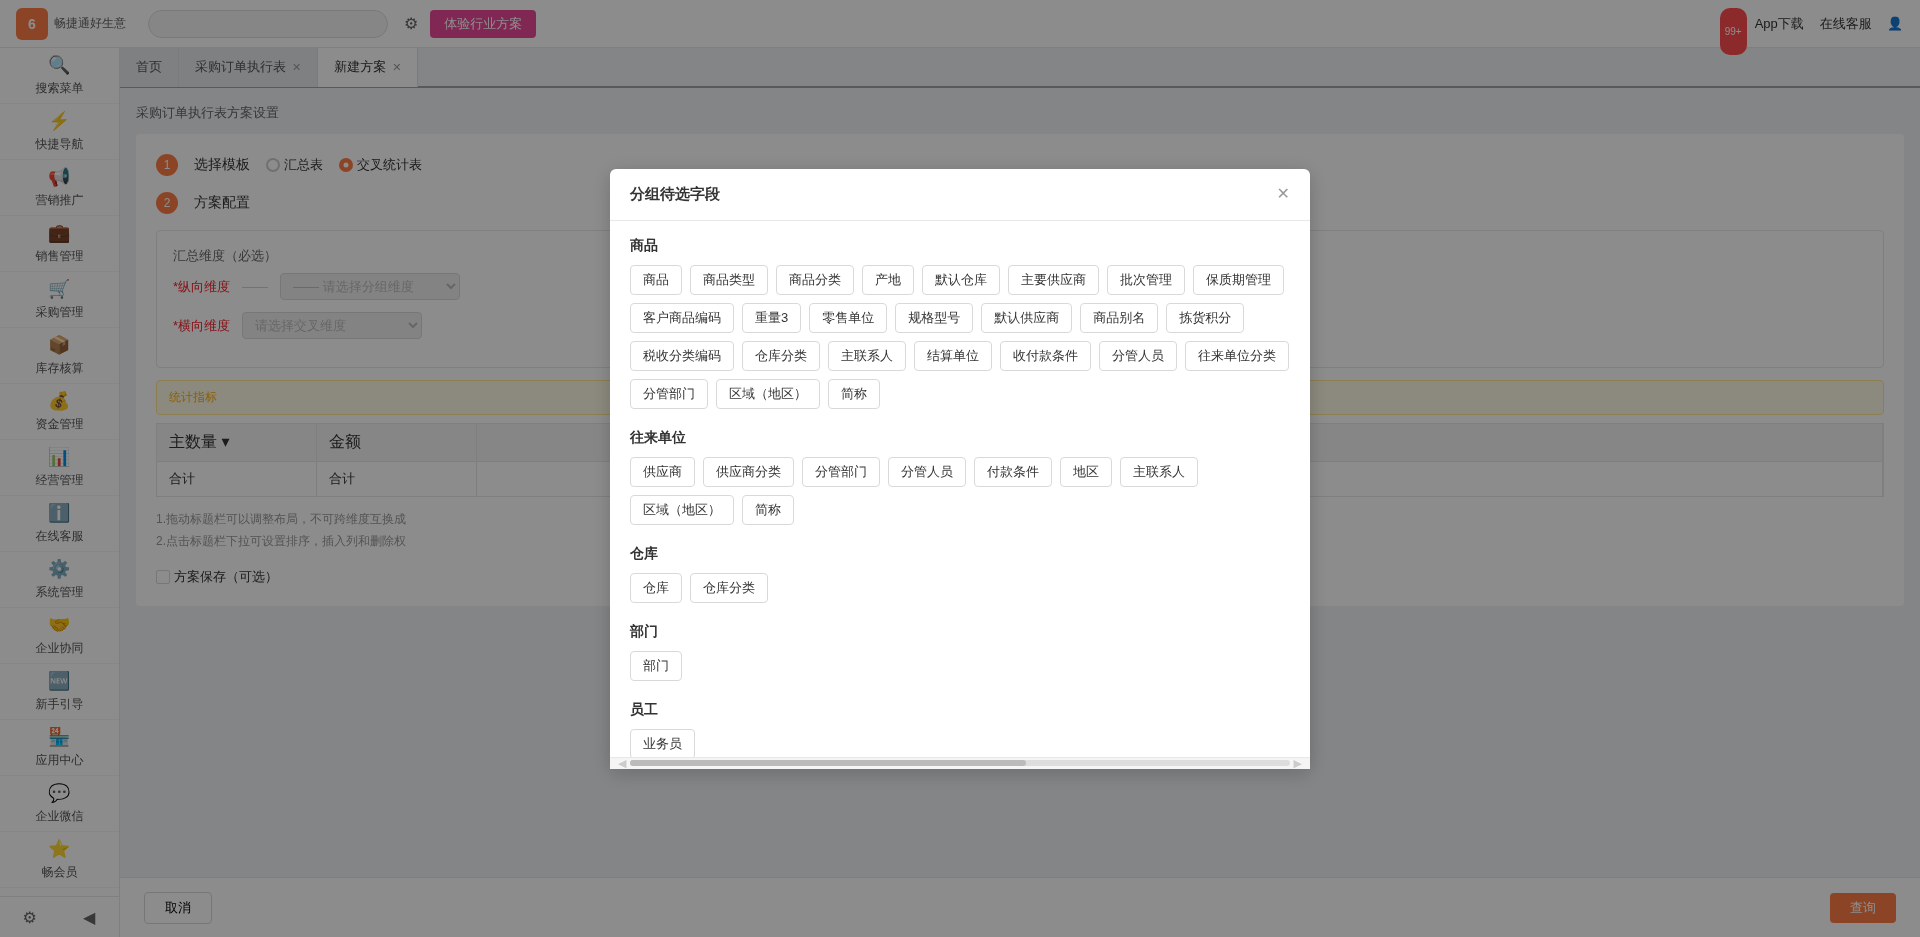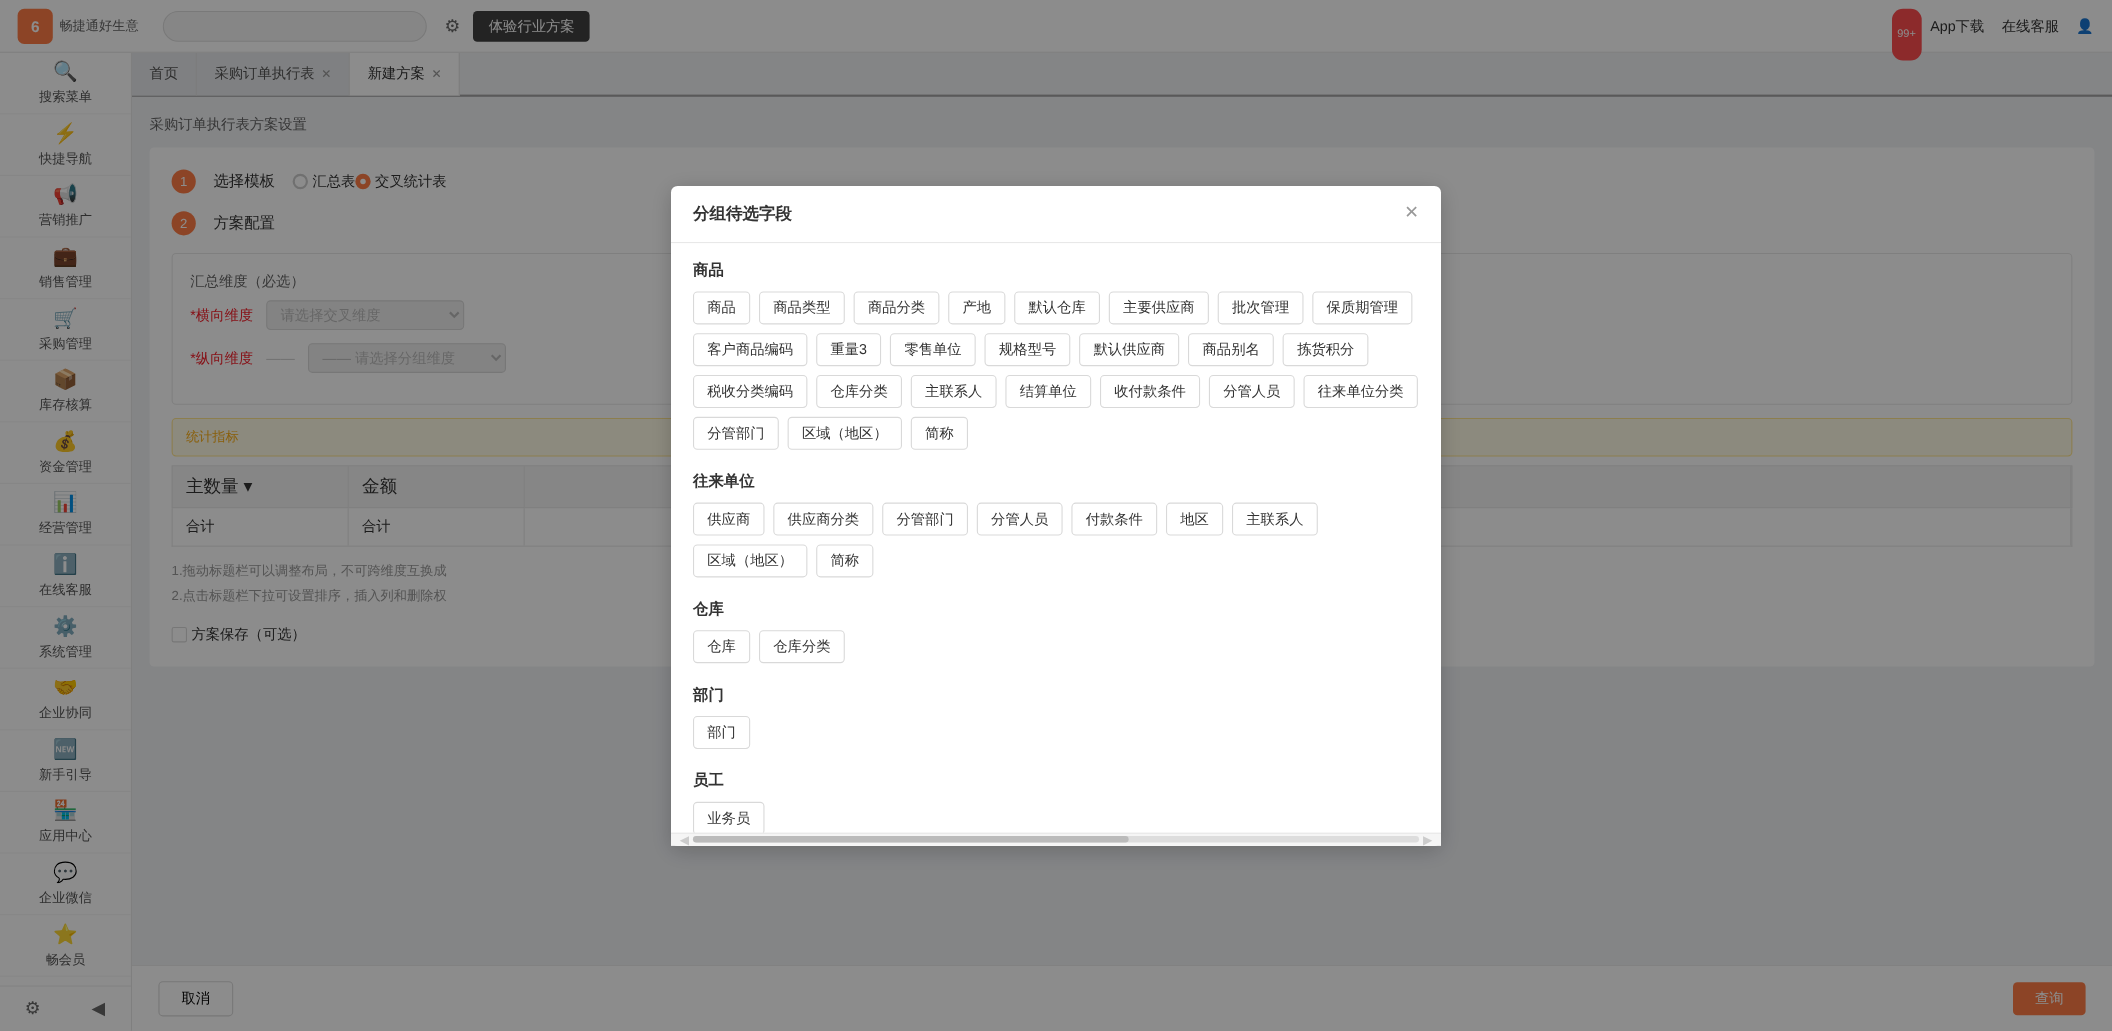--- a/index.html
+++ b/index.html
@@ -53,21 +53,21 @@
       outline: none;
       background: #f5f5f5;
     }
     .top-actions {
       display: flex;
       align-items: center;
       gap: 12px;
       margin-left: 16px;
     }
     .btn-experience {
-      background: #404040;
+      background: #ec4899;
       color: #fff;
       border: none;
       border-radius: 4px;
       padding: 5px 14px;
       cursor: pointer;
       font-size: 13px;
     }
     .gear-btn {
       background: none;
       border: none;
@@ -213,21 +213,21 @@
       border-radius: 50%;
       width: 22px;
       height: 22px;
       display: flex;
       align-items: center;
       justify-content: center;
       font-size: 12px;
       flex-shrink: 0;
     }
     .step-label { font-weight: 500; font-size: 14px; }
-    .radio-group { display: flex; align-items: center; gap: 0; }
+    .radio-group { display: flex; align-items: center; gap: 16px; }
     .radio-item { display: flex; align-items: center; gap: 4px; cursor: pointer; font-size: 13px; }
     .radio-circle {
       width: 14px; height: 14px; border-radius: 50%;
       border: 2px solid #ccc; background: #fff;
     }
     .radio-circle.checked { border-color: #ff7d45; background: #ff7d45; position: relative; }
     .radio-circle.checked::after {
       content: '';
       position: absolute;
       top: 50%; left: 50%;
@@ -562,30 +562,30 @@
     </div>
 
     <div class="step-row">
       <div class="step-badge">2</div>
       <span class="step-label">方案配置</span>
     </div>
 
     <div class="config-section">
       <div class="config-label">汇总维度（必选）</div>
       <div class="config-row">
-        <label>*横向维度</label>
-        <select class="config-select">
-          <option>请选择交叉维度</option>
-        </select>
-      </div>
-      <div class="config-row">
         <label>*纵向维度</label>
         <span class="dash">——</span>
         <select class="config-select">
           <option>——  请选择分组维度</option>
+        </select>
+      </div>
+      <div class="config-row">
+        <label>*横向维度</label>
+        <select class="config-select">
+          <option>请选择交叉维度</option>
         </select>
       </div>
     </div>
 
     <div style="margin-top:12px;">
       <div class="indicators-bar">统计指标</div>
       <div class="table-header">
         <div class="th">主数量 ▾</div>
         <div class="th">金额</div>
         <div class="th"></div>

